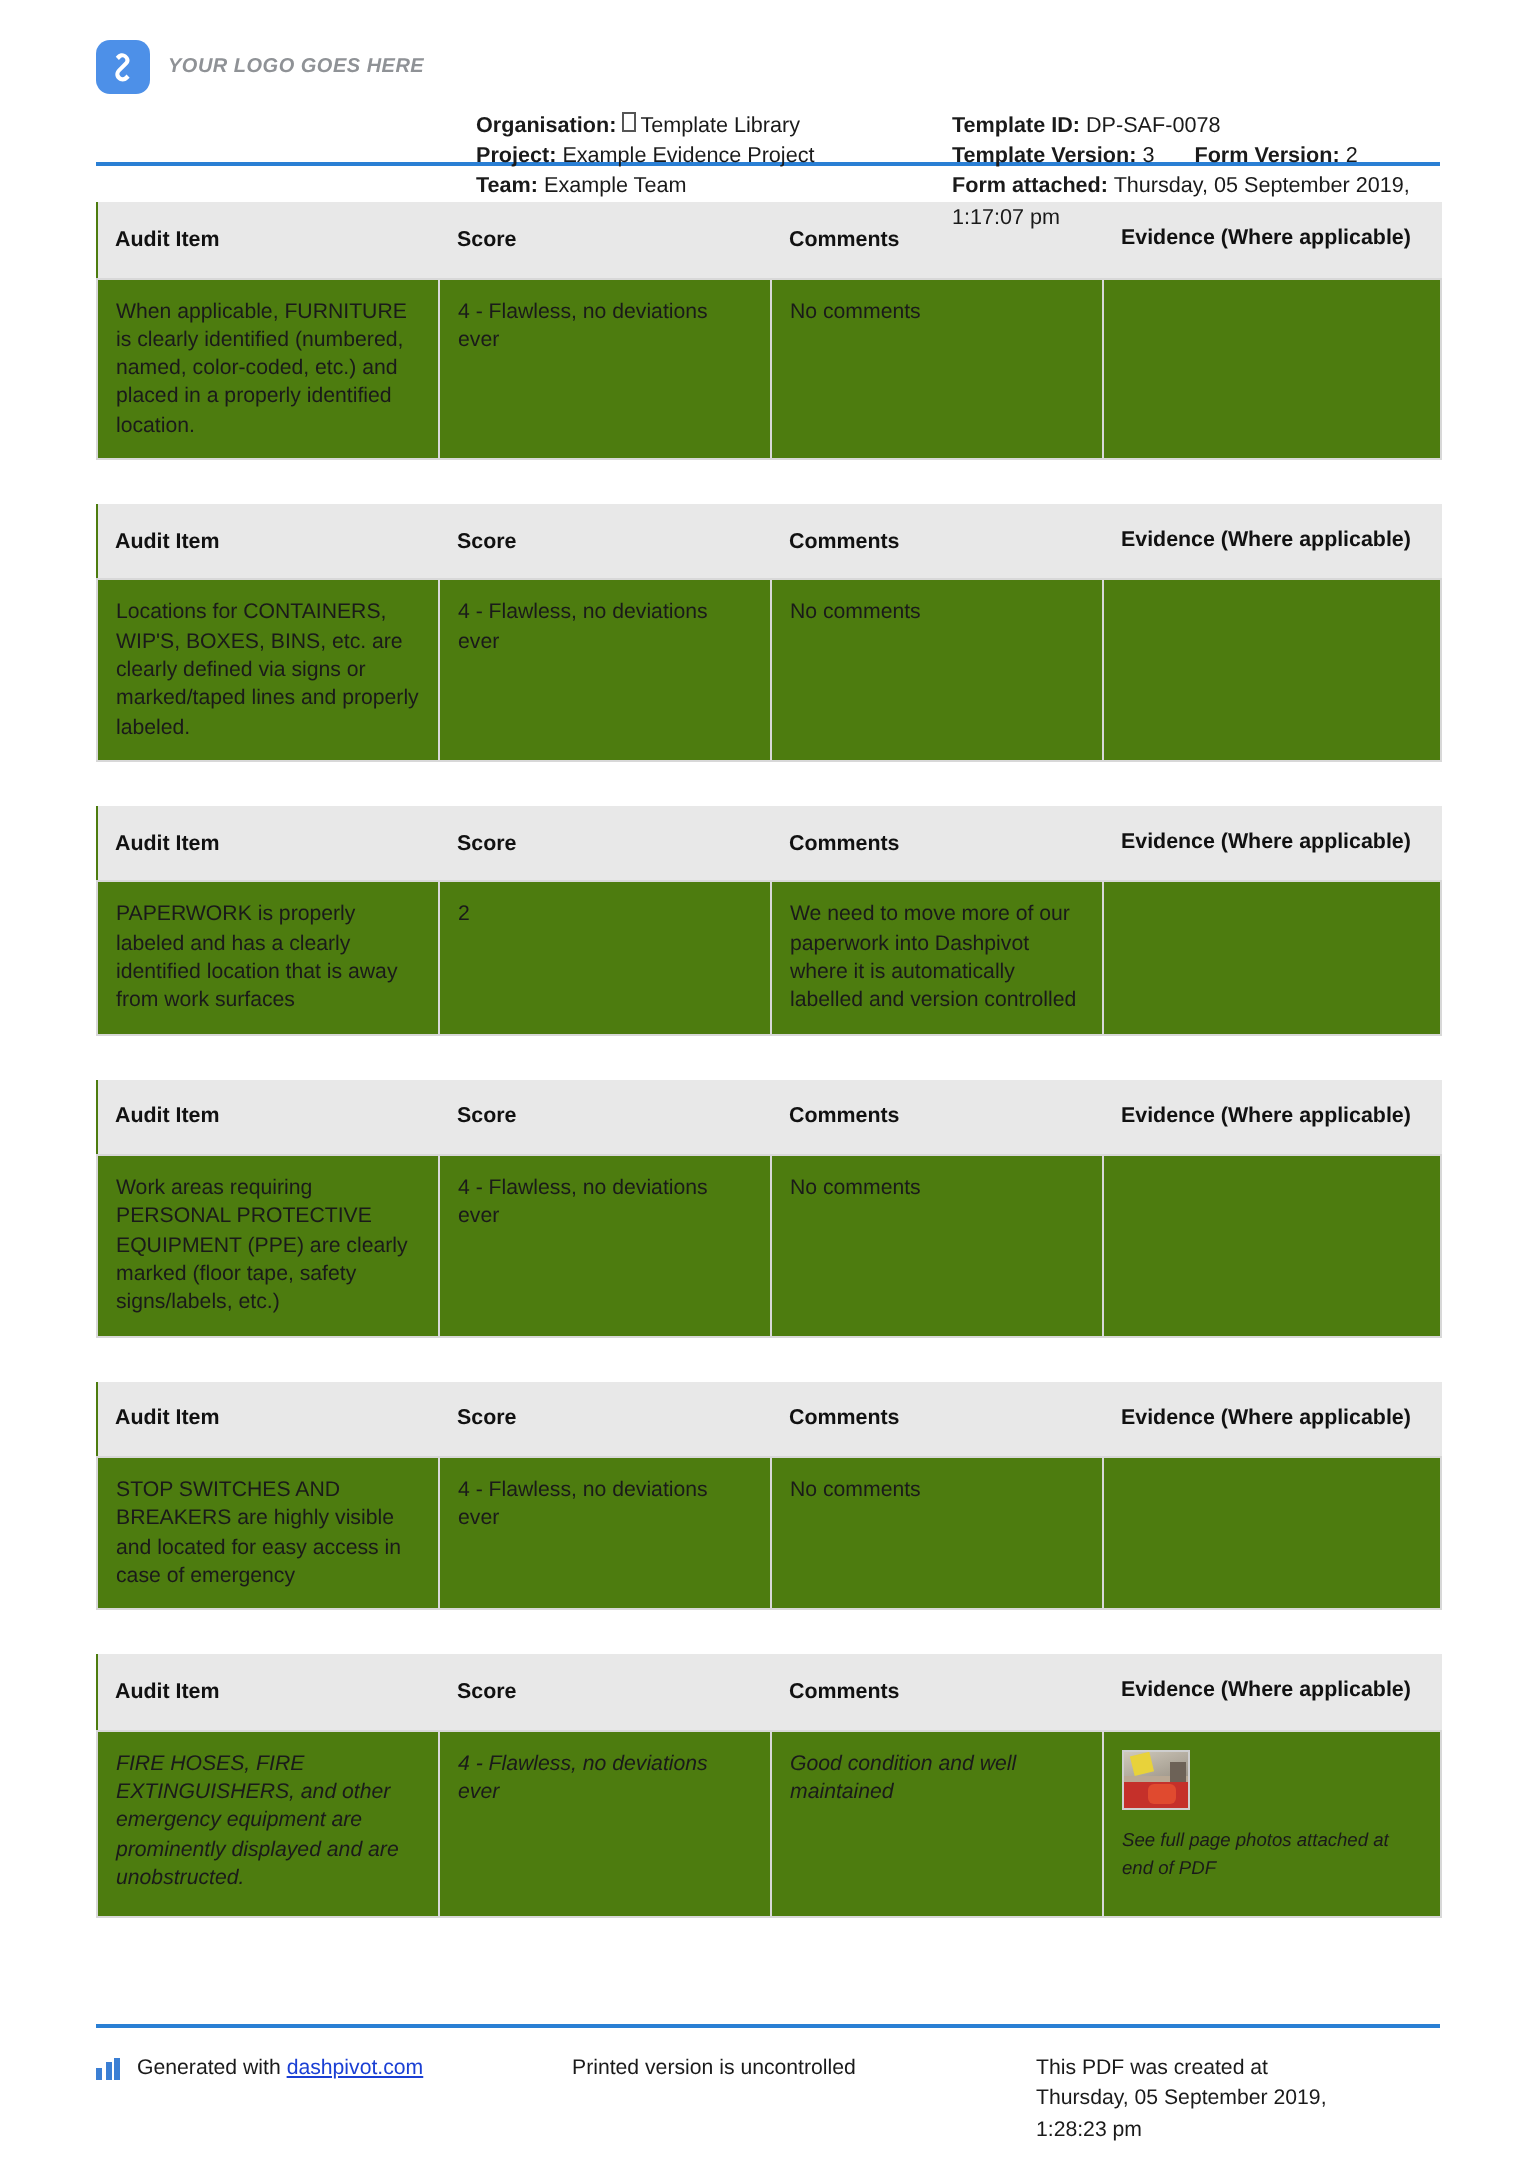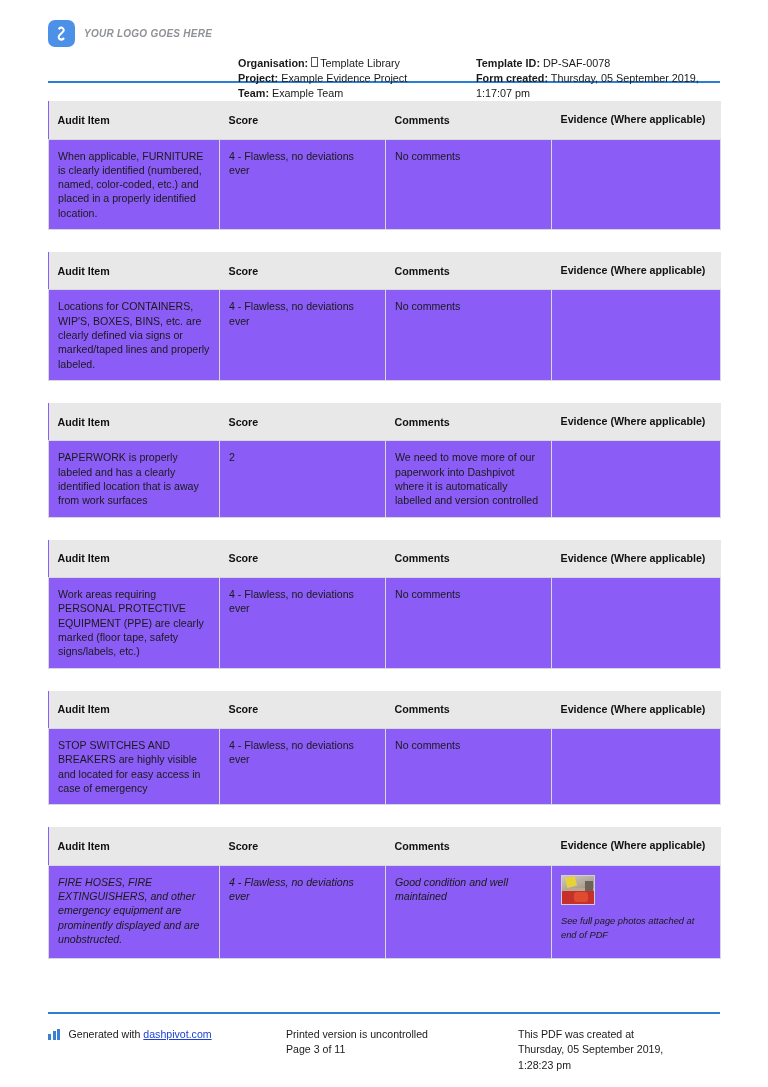--- a/index.html
+++ b/index.html
@@ -101,21 +101,21 @@
 
   
   .blocks {
     padding-top: 18px;
   }
   .block {
     width: 100%;
     border-collapse: collapse;
     table-layout: fixed;
     margin-bottom: 22px;
-    background: #8b5cf6;
+    background: #4d7c0f;
   }
   .block th,
   .block td {
     box-sizing: border-box;
     vertical-align: top;
     padding: 9px 8px 9px 9px;
     font-size: 10.6px;
     line-height: 14.3px;
     text-align: left;
   }
@@ -262,22 +262,29 @@
         <span class="meta-label">Team:</span>
         <span>Example Team</span>
       </div>
     </div>
 
     <div class="meta-col right">
       <div class="meta-line">
         <span class="meta-label">Template ID:</span>
         <span>DP-SAF-0078</span>
       </div>
+      <div class="meta-line">
+        <span class="meta-label">Template Version:</span>
+        <span>3</span>
+        <span class="inline-gap"></span>
+        <span class="meta-label">Form Version:</span>
+        <span>2</span>
+      </div>
       <div class="meta-line wrapline">
-        <span class="meta-label">Form created:</span>
+        <span class="meta-label">Form attached:</span>
         <span>Thursday, 05 September 2019,</span>
       </div>
       <div class="meta-line">1:17:07 pm</div>
     </div>
   </div>
 
   <div class="rule-top"></div>
 
   <div class="blocks">
 
@@ -451,21 +458,20 @@
             <i></i>
             <i></i>
           </span>
         <span>
           <span>Generated with</span>
           <a class="footer-link" href="#">dashpivot.com</a>
         </span>
       </div>
       <div class="fcol-mid">
         <div>Printed version is uncontrolled</div>
-        <div>Page 3 of 11</div>
       </div>
       <div class="fcol-right">
         <div>This PDF was created at</div>
         <div>Thursday, 05 September 2019,</div>
         <div>1:28:23 pm</div>
       </div>
     </div>
   </div>
 
 </div>

